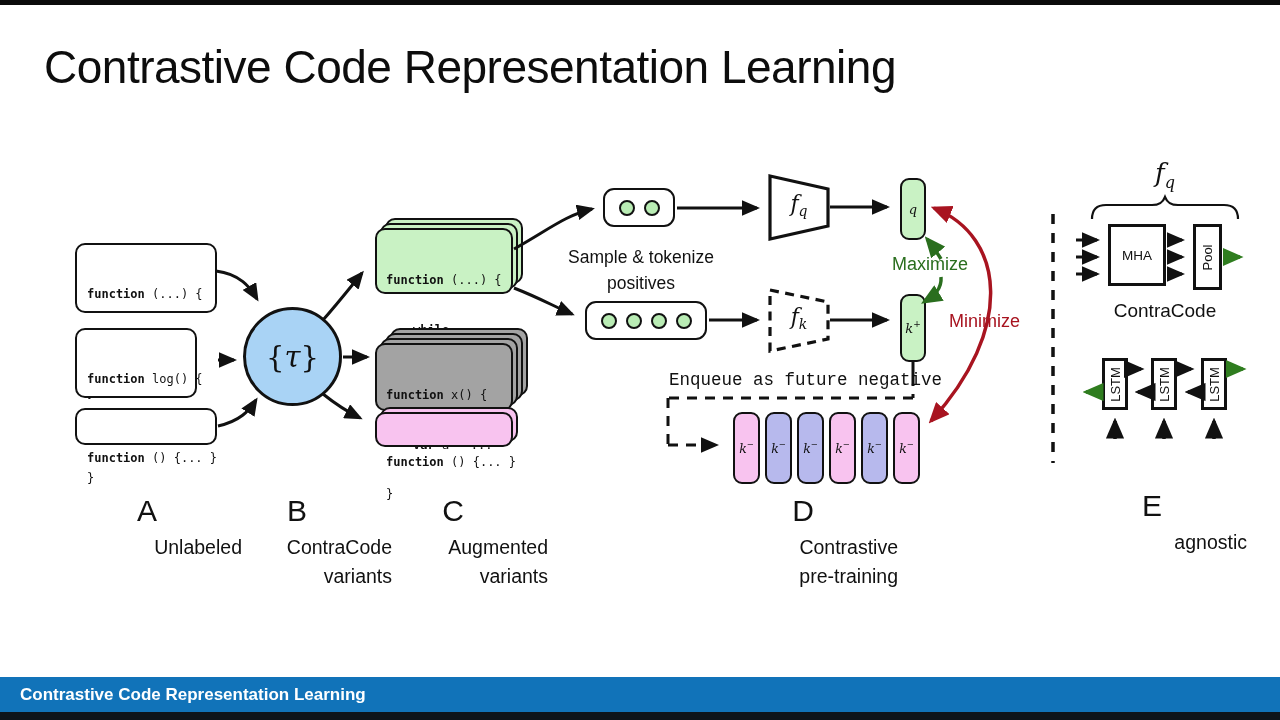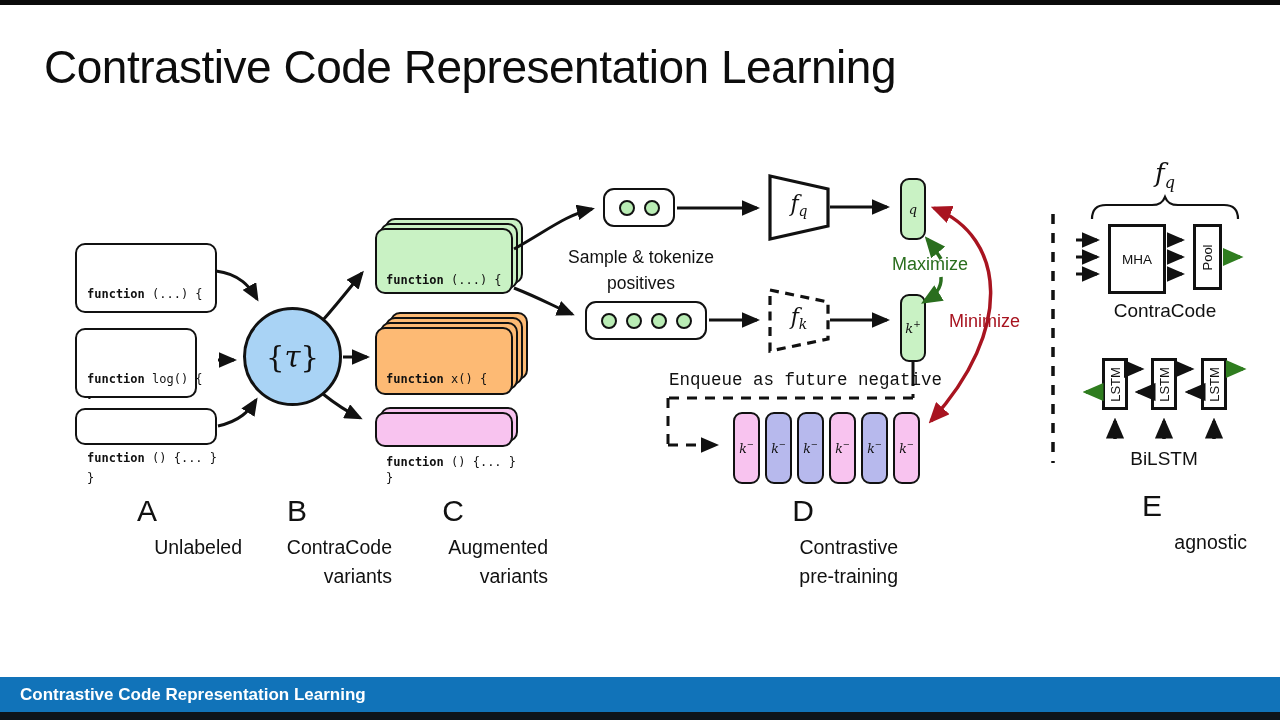--- a/index.html
+++ b/index.html
@@ -16,21 +16,21 @@
   .codebox .cl b{font-weight:bold;}
   .codebox .cl span{font-weight:normal;}
   .ind{margin-left:27px;}
   .one{padding-top:7px;}
 
   
   .card{position:absolute;border:2.5px solid #111;border-radius:10px;box-sizing:border-box;
         font-family:"DejaVu Sans Mono",monospace;font-size:12px;line-height:16.5px;
         padding:9px 0 0 9px;white-space:pre;}
   .fill-green{background:#c9f2c4;}
-  .fill-purple{background:#fdba74;}
+  .fill-purple{background:#a3a3a3;margin-top:16px;}
   .fill-pink{background:#f8c3ef;}
 
   
   .circle{position:absolute;left:243px;top:307px;width:99px;height:99px;border-radius:50%;
           background:#a9d3f5;border:3px solid #111;box-sizing:border-box;
           display:flex;align-items:center;justify-content:center;}
   .tau{font-family:"DejaVu Serif",serif;font-size:29px;}
   .tau .it{font-style:italic;}
 
   
@@ -178,38 +178,37 @@
   <div class="qcell math purple" style="left:861px">
       <span class="base">k</span>
       <span class="sup">−</span>
     </div>
   <div class="qcell math pink" style="left:893px">
       <span class="base">k</span>
       <span class="sup">−</span>
     </div>
 
   <div class="fq-e math"><span>f</span><span class="sub">q</span></div>
-  <div class="archbox" style="left:1108px;top:224px;width:58px;height:70px">
+  <div class="archbox" style="left:1108px;top:224px;width:58px;height:62px">
       <span>MHA</span>
     </div>
   <div class="archbox" style="left:1193px;top:224px;width:29px;height:66px">
       <span class="vtext">Pool</span>
     </div>
   <div class="archname" style="left:1080px;top:300px;width:170px">ContraCode</div>
 
   <div class="archbox" style="left:1102px;top:358px;width:26px;height:52px">
       <span class="vtext">LSTM</span>
     </div>
   <div class="archbox" style="left:1151px;top:358px;width:26px;height:52px">
       <span class="vtext">LSTM</span>
     </div>
   <div class="archbox" style="left:1201px;top:358px;width:26px;height:52px">
       <span class="vtext">LSTM</span>
     </div>
-  <div class="archname" style="left:1079px;top:448px;width:170px">BiLSTM</div>
 
   <div class="seclet" style="left:62px;top:494px">A</div>
   <div class="seclet" style="left:212px;top:494px">B</div>
   <div class="seclet" style="left:368px;top:494px">C</div>
   <div class="seclet" style="left:718px;top:494px">D</div>
   <div class="seclet" style="left:1067px;top:489px">E</div>
 
   <div class="cap" style="left:52px;top:533px">
       <div>Unlabeled</div>
     </div>

